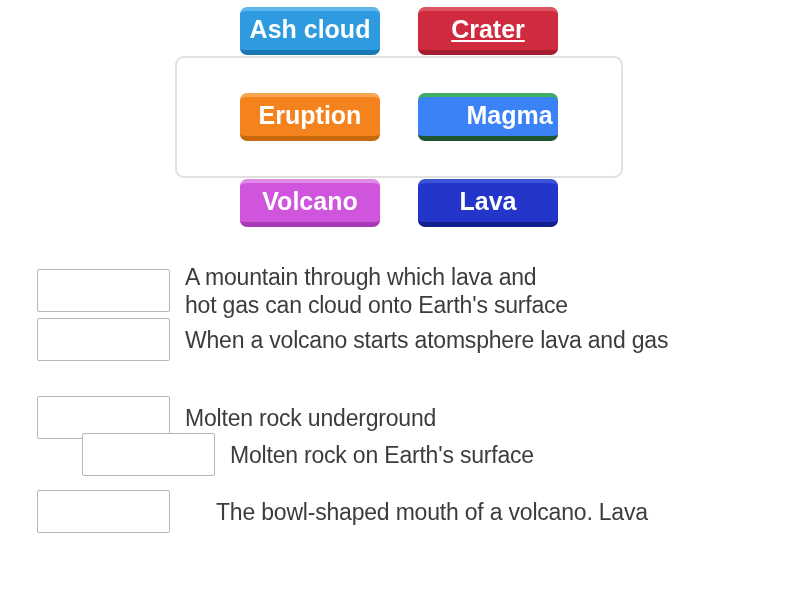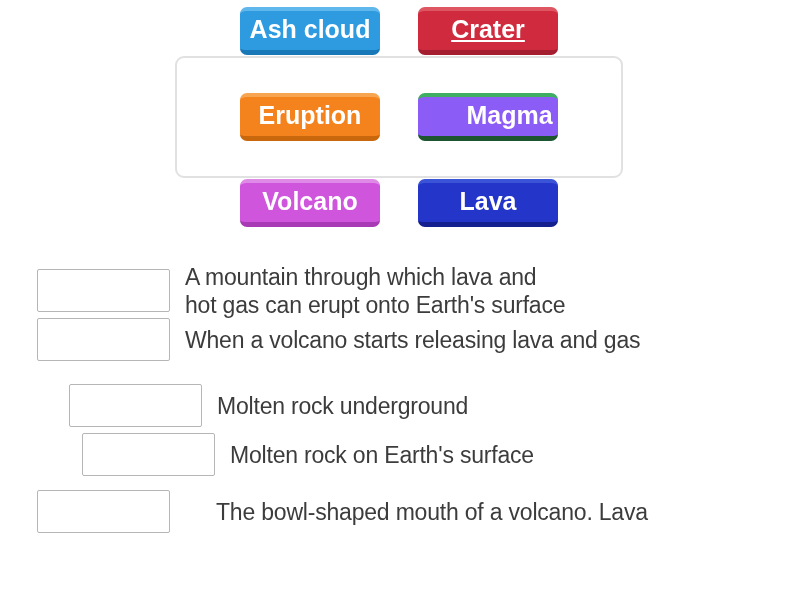--- a/index.html
+++ b/index.html
@@ -61,21 +61,21 @@
   .row {
     position: absolute;
     left: 37px;
     height: 43px;
     display: flex;
     align-items: center;
   }
   .row:nth-of-type(1) { top: 202px; }
   .row:nth-of-type(2) { top: 269px; }
   .row:nth-of-type(3) { top: 318px; }
-  .row:nth-of-type(4) { top: 384px; margin-left: 32px; }
+  .row:nth-of-type(4) { top: 396px; }
   .row:nth-of-type(5) { top: 433px; padding-left: 45px; }
   .row:nth-of-type(6) { top: 490px; gap: 31px; }
 
   .dropbox {
     flex: none;
     width: 133px;
     height: 43px;
     box-sizing: border-box;
     background: #ffffff;
     border: 1px solid #b6b6b6;
@@ -93,37 +93,37 @@
 </style>
 </head>
 <body>
 
 <div class="stage">
 
   <div class="tiles-panel">
     <div class="tile" style="background: rgb(46, 154, 224); border-top-color: rgb(95, 183, 236); border-bottom-color: rgb(24, 120, 184);">Ash cloud</div>
     <div class="tile" style="background: rgb(208, 42, 62); border-top-color: rgb(221, 86, 98); border-bottom-color: rgb(165, 30, 47); text-decoration: underline;">Crater</div>
     <div class="tile" style="background: rgb(245, 131, 29); border-top-color: rgb(248, 165, 81); border-bottom-color: rgb(200, 103, 12);">Eruption</div>
-    <div class="tile" style="background: #8b5cf6; border-top-color: rgb(63, 174, 99); border-bottom-color: rgb(29, 85, 48); padding-left: 43px;">Magma</div>
+    <div class="tile" style="background: #3b82f6; border-top-color: rgb(63, 174, 99); border-bottom-color: rgb(29, 85, 48); padding-left: 43px;">Magma</div>
     <div class="tile" style="background: rgb(207, 85, 220); border-top-color: rgb(222, 138, 230); border-bottom-color: rgb(168, 59, 181); text-align: center;">Volcano</div>
     <div class="tile" style="background: rgb(35, 54, 201); border-top-color: rgb(59, 83, 214); border-bottom-color: rgb(20, 32, 142);">Lava</div>
   </div>
 
   <div class="row">
     <div class="dropbox"></div>
     <div class="def">
       <span class="line">A mountain through which lava and</span>
-      <span class="line">hot gas can erupt onto Earth's surface</span>
+      <span class="line">hot gas can cloud onto Earth's surface</span>
     </div>
   </div>
 
   <div class="row">
     <div class="dropbox"></div>
     <div class="def">
-      <span class="line">When a volcano starts releasing lava and gas</span>
+      <span class="line">When a volcano starts atomsphere lava and gas</span>
       <span class="line"></span>
     </div>
   </div>
 
   <div class="row">
     <div class="dropbox"></div>
     <div class="def">
       <span class="line">Molten rock underground</span>
       <span class="line"></span>
     </div>

